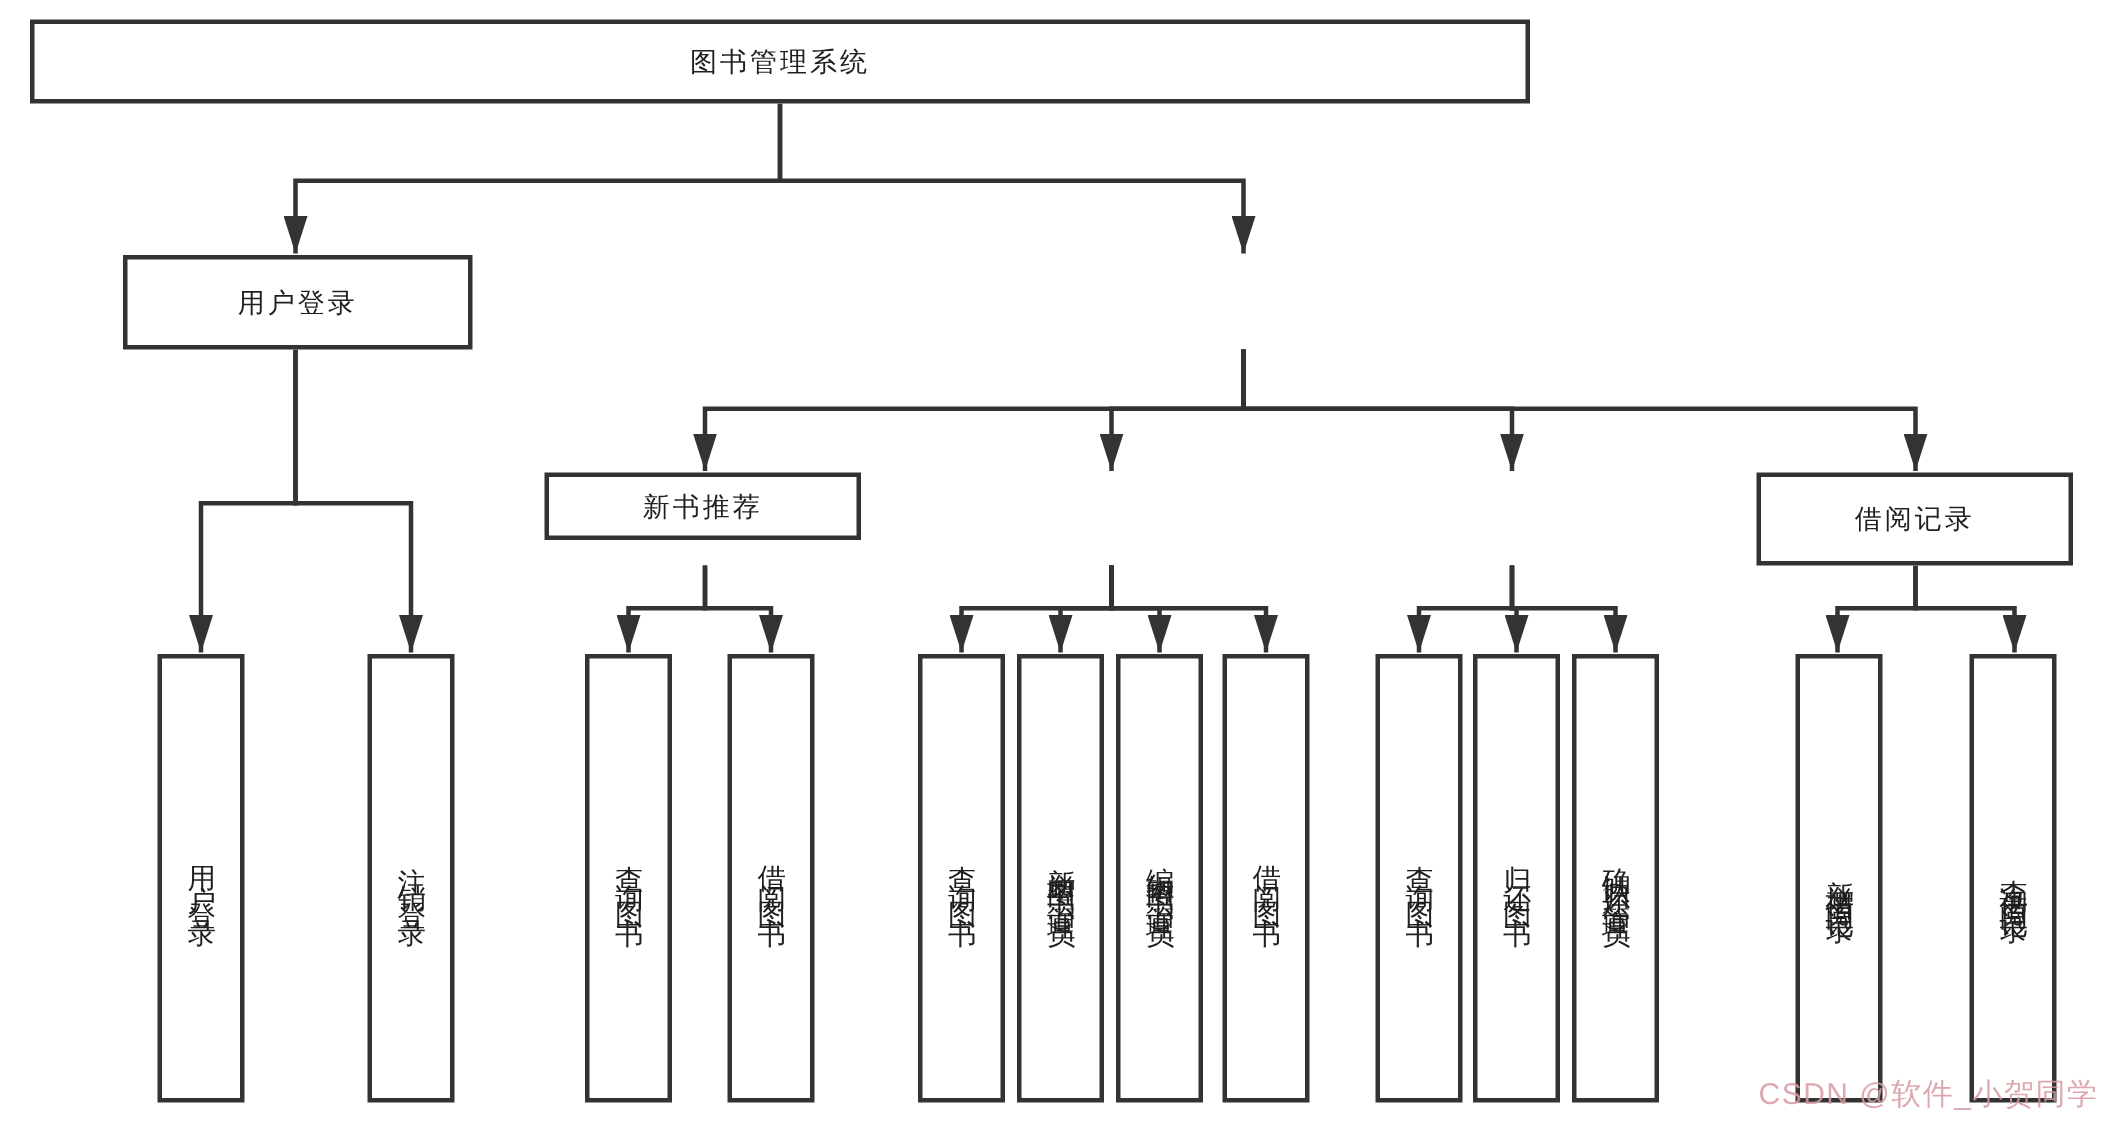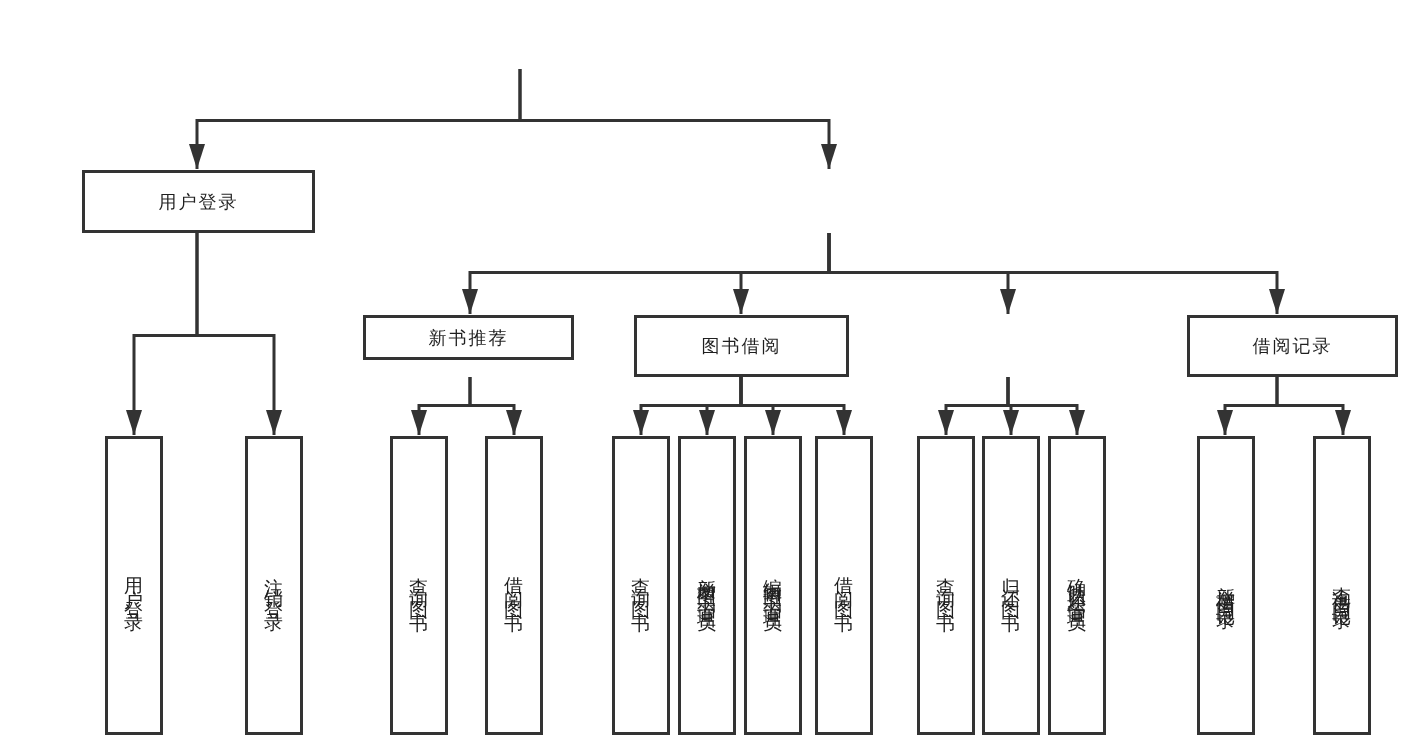--- a/index.html
+++ b/index.html
@@ -31,21 +31,21 @@
     line-height:1;
   }
   .v-box.long{letter-spacing:5px;}
   
   #n-root{left:20px;top:13px;width:1000px;height:56px;}
   #n-userlogin{left:82px;top:170px;width:233px;height:63px;}
   #n-bookmgmt{left:712px;top:170px;width:235px;height:63px;}
   #n-newbook{left:363px;top:315px;width:211px;height:45px;}
   #n-borrow{left:634px;top:315px;width:215px;height:62px;}
   #n-current{left:903px;top:315px;width:211px;height:62px;}
-  #n-records{left:1171px;top:315px;width:211px;height:62px;margin-left:16px;}
+  #n-records{left:1171px;top:315px;width:211px;height:62px;}
   .leaf{top:436px;width:58px;height:299px;}
   #lf-login{left:105px;}  #lf-logout{left:245px;}
   #lf-nr-query{left:390px;} #lf-nr-borrow{left:485px;}
   #lf-bb-query{left:612px;} #lf-bb-add{left:678px;}
   #lf-bb-edit{left:744px;}  #lf-bb-borrow{left:815px;}
   #lf-cb-query{left:917px;} #lf-cb-return{left:982px;} #lf-cb-confirm{left:1048px;}
   #lf-rc-add{left:1197px;}  #lf-rc-query{left:1313px;}
   #watermark{
     position:absolute;
     right:6px;top:716px;
@@ -89,39 +89,40 @@
 
       <path d="M1008,377 V405.5 H946 V435" marker-end="url(#arrow)"></path>
       <path d="M1008,377 V405.5 H1011 V435" marker-end="url(#arrow)"></path>
       <path d="M1008,377 V405.5 H1077 V435" marker-end="url(#arrow)"></path>
 
       <path d="M1277,377 V405.5 H1225 V435" marker-end="url(#arrow)"></path>
       <path d="M1277,377 V405.5 H1343 V435" marker-end="url(#arrow)"></path>
     </g>
   </svg>
 
+  <div id="n-root" class="box h-box">图书管理系统</div>
 
   <div id="n-userlogin" class="box h-box">用户登录</div>
 
   <div id="n-newbook" class="box h-box">新书推荐</div>
-  <div id="n-borrow" class="box h-box">图书借阅</div>
   <div id="n-records" class="box h-box">借阅记录</div>
 
   <div id="lf-login" class="box v-box leaf">用户登录</div>
   <div id="lf-logout" class="box v-box leaf">注销登录</div>
 
   <div id="lf-nr-query" class="box v-box leaf">查询图书</div>
   <div id="lf-nr-borrow" class="box v-box leaf">借阅图书</div>
 
   <div id="lf-bb-query" class="box v-box leaf">查询图书</div>
   <div id="lf-bb-add" class="box v-box leaf long">新增图书（管理员）</div>
   <div id="lf-bb-edit" class="box v-box leaf long">编辑图书（管理员）</div>
   <div id="lf-bb-borrow" class="box v-box leaf">借阅图书</div>
 
   <div id="lf-cb-query" class="box v-box leaf">查询图书</div>
   <div id="lf-cb-return" class="box v-box leaf">归还图书</div>
   <div id="lf-cb-confirm" class="box v-box leaf long">确认归还（管理员）</div>
 
   <div id="lf-rc-add" class="box v-box leaf long">新增借阅记录</div>
   <div id="lf-rc-query" class="box v-box leaf long">查询借阅记录</div>
 
+  <div id="watermark" style="color:#d79ba3">CSDN @软件_小贺同学</div>
 
 </div>
 
 </body></html>

